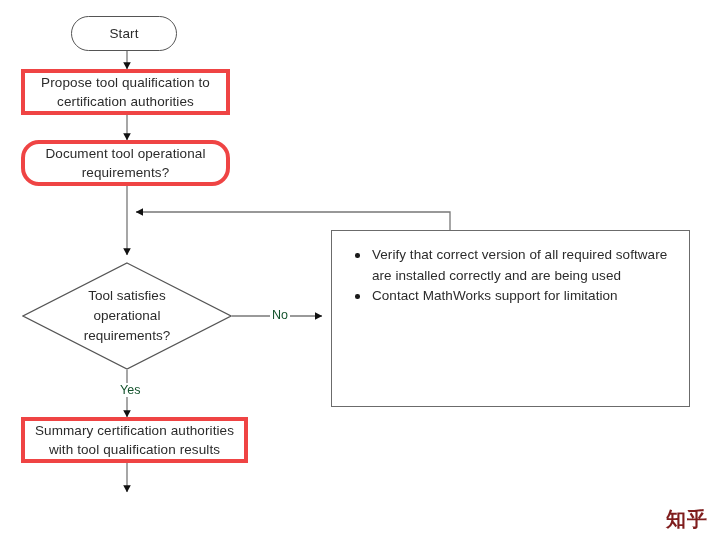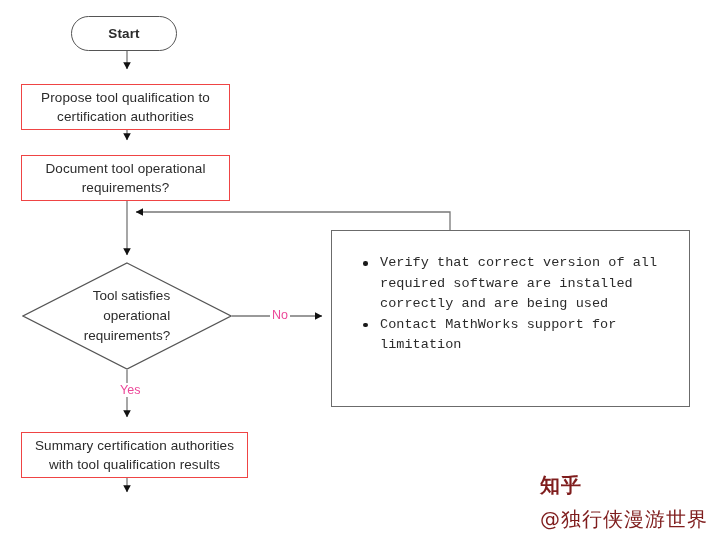--- a/index.html
+++ b/index.html
@@ -35,25 +35,23 @@
     border: 1px solid #6f6f6f;
     display: flex;
     align-items: center;
     justify-content: center;
     text-align: center;
     color: #2b2b2b;
   }
   .terminator {
     border-radius: 999px;
     border: 1px solid #555555;
-    font-weight: bold;
   }
   .process {
-    border: 1px solid #ef4444;
-    margin-top: 15px;
+    border: 4px solid #ef4444;
   }
   .node .label {
     font-size: 13.5px;
     line-height: 19px;
     letter-spacing: 0.1px;
     white-space: pre-line;
     padding: 0 6px;
   }
 
   
@@ -68,38 +66,37 @@
     left: 0;
     top: 0;
     width: 100%;
     height: 100%;
   }
   .decision .label {
     position: relative;
     z-index: 2;
     font-size: 13.5px;
     line-height: 20px;
-    text-align: right;
+    text-align: center;
     color: #2b2b2b;
     white-space: pre-line;
   }
 
   
   .notebox {
     position: absolute;
     box-sizing: border-box;
     background: #ffffff;
     border: 1px solid #6b6b6b;
     padding: 10px 14px 10px 10px;
   }
   .notebox ul {
-    margin: 12px;
+    margin: 4px;
     padding: 0 0 0 26px;
     list-style: none;
-    font-family: Liberation Mono, monospace;
   }
   .notebox li {
     position: relative;
     font-size: 13.5px;
     line-height: 20.5px;
     color: #2b2b2b;
     margin: 0 0 0 0;
     letter-spacing: 0.05px;
   }
   .notebox li::before {
@@ -110,21 +107,21 @@
     width: 4.5px;
     height: 4.5px;
     border-radius: 50%;
     background: #1a1a1a;
   }
 
   
   .edge-label {
     position: absolute;
     font-size: 12.5px;
-    color: #ec4899;
+    color: #14532d;
     background: #ffffff;
     padding: 0 2px;
     line-height: 14px;
     white-space: nowrap;
   }
 
   
   .watermark {
     position: absolute;
     right: 16px;
@@ -179,21 +176,21 @@
 
   <div class="node terminator" style="left:71px; top:16px; width:106px; height:35px;">
     <span class="label">Start</span>
   </div>
 
   <div class="node process" style="left:21px; top:69px; width:209px; height:46px;">
     <span class="label">Propose tool qualification to
 certification authorities</span>
   </div>
 
-  <div class="node process" style="left:21px; top:140px; width:209px; height:46px;">
+  <div class="node process" style="left:21px; top:140px; width:209px; height:46px;border-radius:18px;">
     <span class="label">Document tool operational
 requirements?</span>
   </div>
 
   <div class="decision" style="left:22px; top:262px; width:210px; height:108px;">
     <svg class="diamond-shape" viewBox="0 0 210 108" preserveAspectRatio="none" xmlns="http://www.w3.org/2000/svg">
       <polygon points="105,1 209,54 105,107 1,54" fill="#ffffff" stroke="#555555" stroke-width="1.2"></polygon>
     </svg>
     <span class="label">Tool satisfies
 operational
@@ -216,16 +213,15 @@
   <div class="edge-label" style="left:270px; top:308px;">
     <span>No</span>
   </div>
 
   <div class="edge-label" style="left:110px; top:383px;margin-left:8px;">
     <span>Yes</span>
   </div>
 
   <div class="watermark">
     <span class="wm-logo">知乎</span>
-    <span class="wm-handle">@独行侠漫游世界</span>
   </div>
 
 </div>
 
 </body></html>

